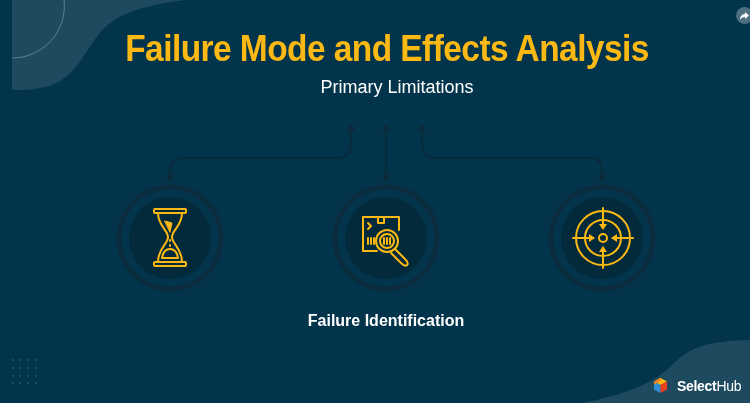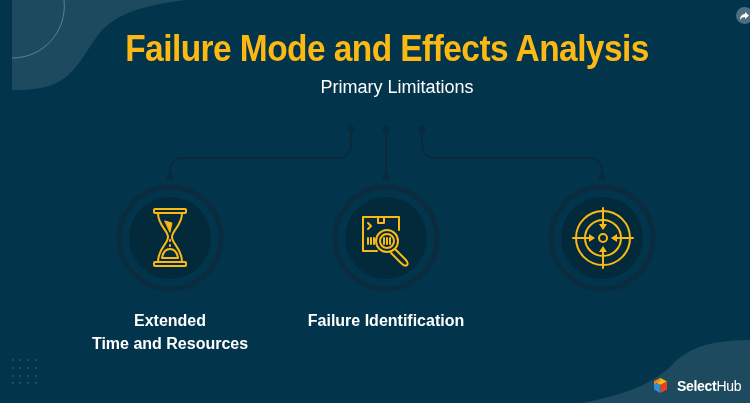--- a/index.html
+++ b/index.html
@@ -137,24 +137,20 @@
 
   <div class="title">Failure Mode and Effects Analysis</div>
   <div class="subtitle">Primary Limitations</div>
 
   <div class="share-btn">
     <svg width="11" height="10" viewBox="0 0 11 10">
       <path d="M6,1 L10,4.5 L6,8 L6,6 C3.5,6 2,7 1,9 C1,5.5 3,3 6,3 Z" fill="#ffffff"></path>
     </svg>
   </div>
 
-  <div class="label" style="left:48px; top:309px;">
-    <span>Extended</span>
-    <span>Time and Resources</span>
-  </div>
   <div class="label" style="left:264px; top:309px;">
     <span>Failure Identification</span>
   </div>
 
   <div class="logo">
     <svg width="17" height="17" viewBox="0 0 17 17">
       <path d="M8.5,1 L15,4.5 L8.5,8 L2,4.5 Z" fill="#fdb913"></path>
       <path d="M2,4.5 L8.5,8 L8.5,16 L2,12.5 Z" fill="#2e8fd8"></path>
       <path d="M8.5,8 L15,4.5 L15,12.5 L8.5,16 Z" fill="#e8411e"></path>
       <path d="M2,4.5 L8.5,1 L8.5,4 L2,7.5 Z" fill="#f58220"></path>

